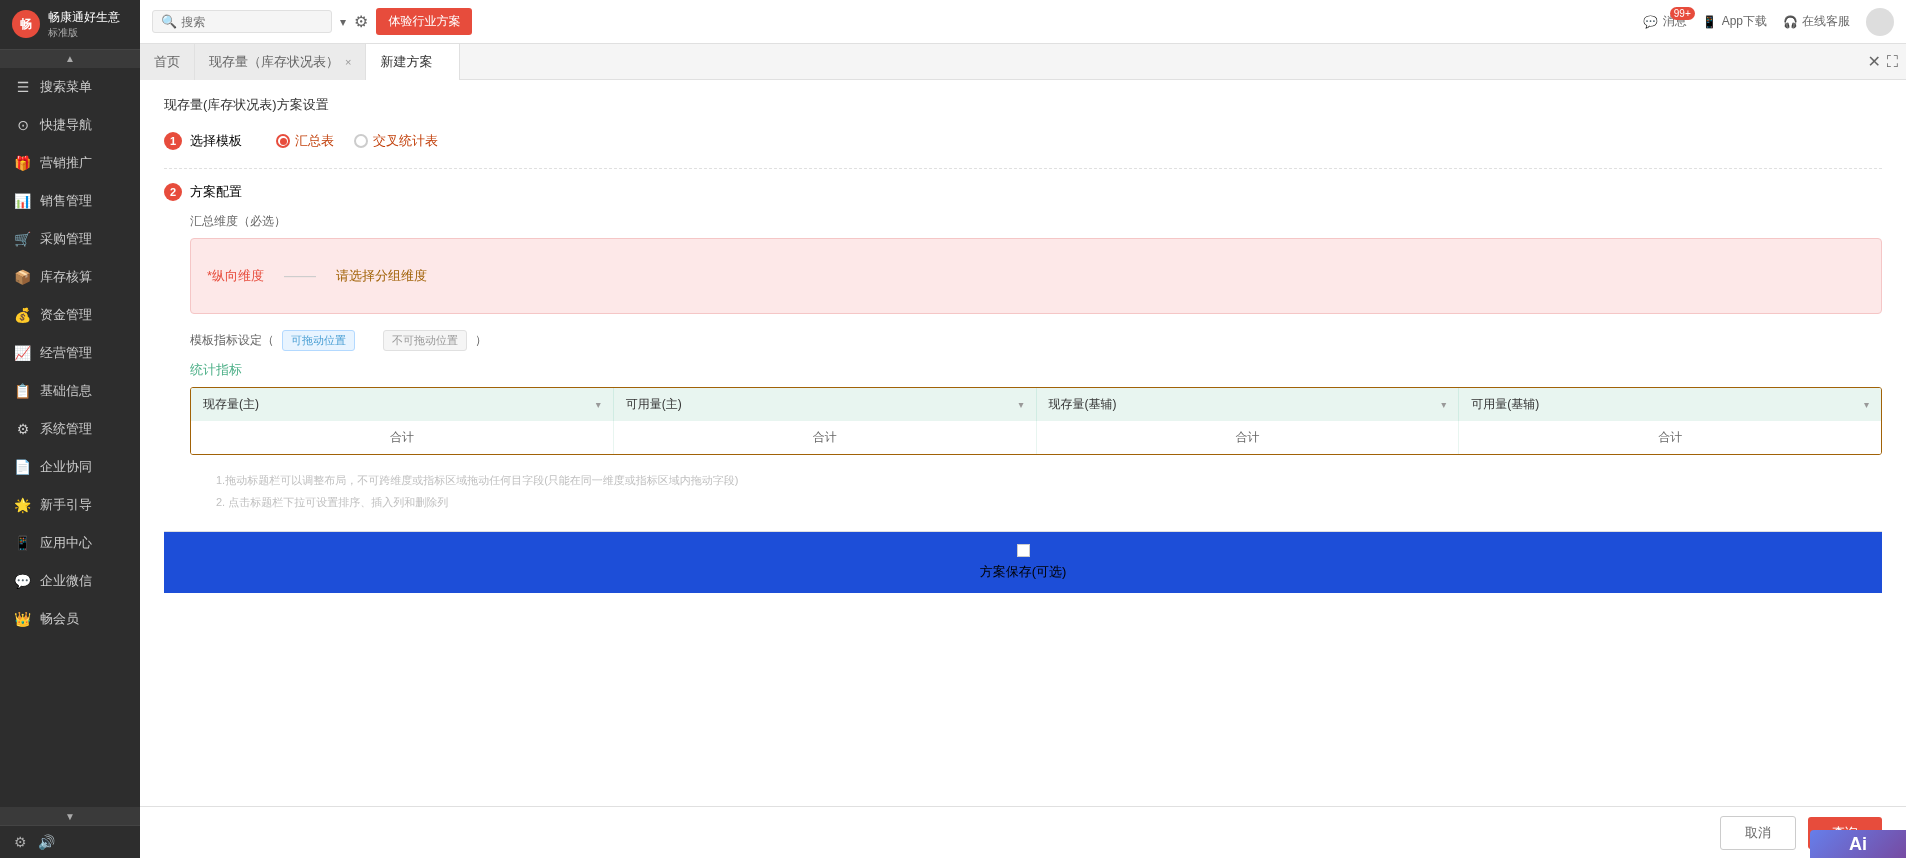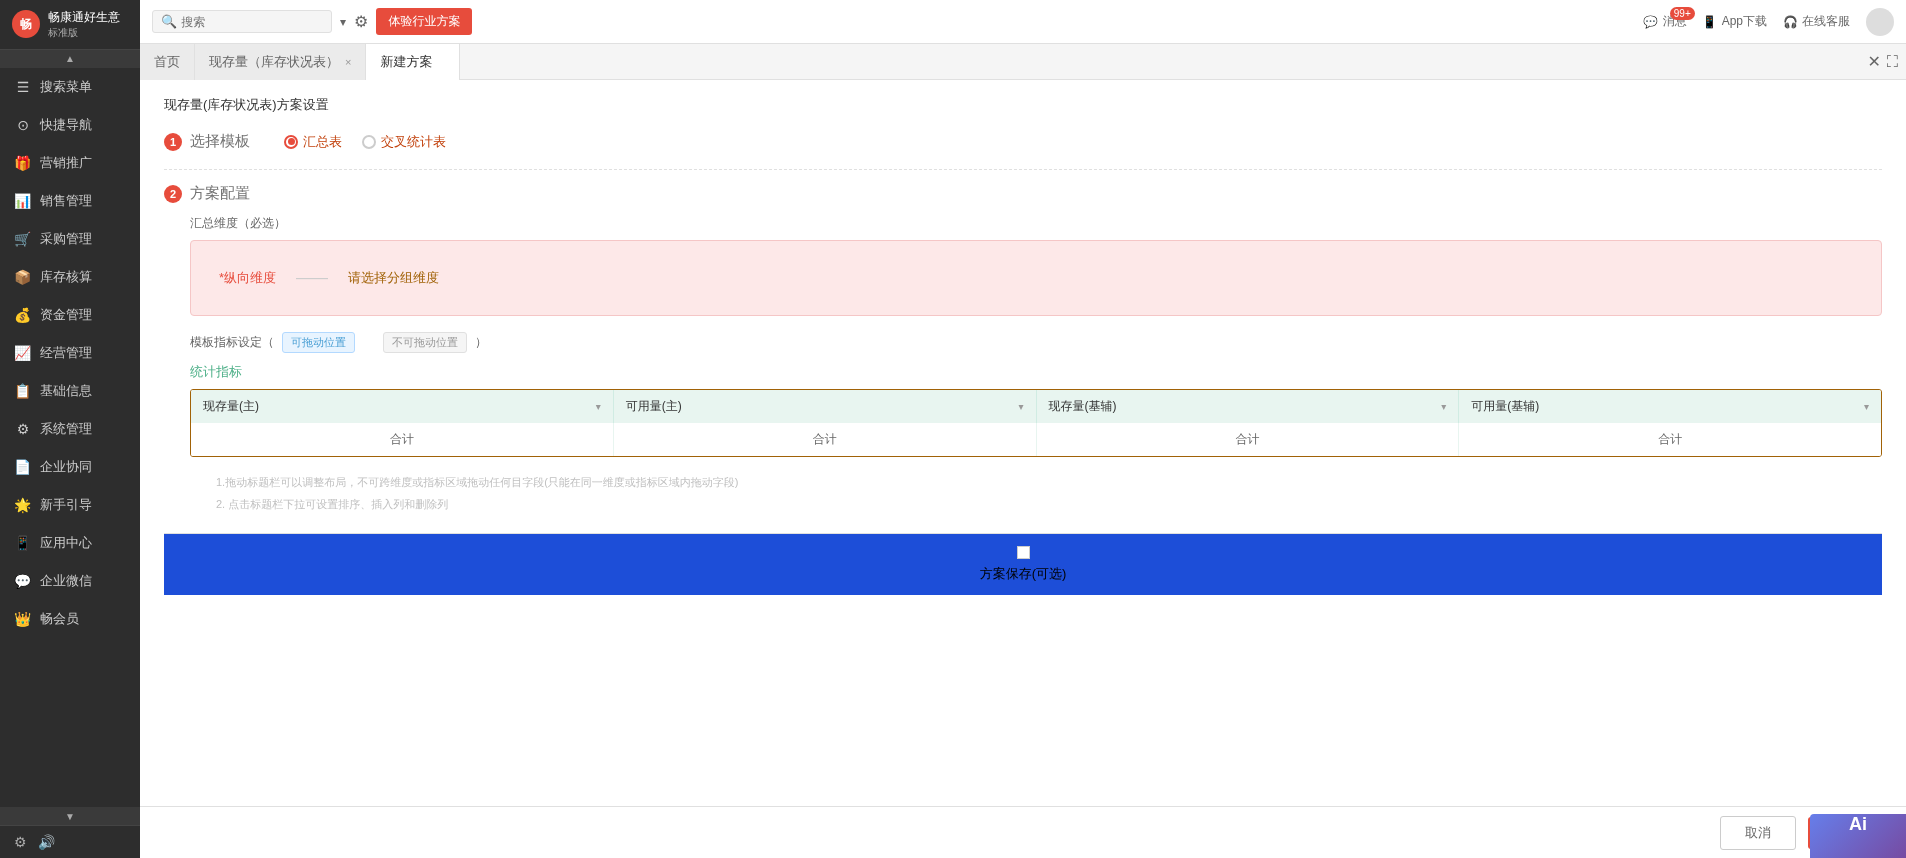--- a/index.html
+++ b/index.html
@@ -101,42 +101,42 @@
 
     
     .section-block { margin-bottom: 18px; }
     .section-header {
       display: flex; align-items: center; gap: 8px; margin-bottom: 12px;
     }
     .section-num {
       width: 18px; height: 18px; background: #e74c3c; color: #fff;
       border-radius: 50%; font-size: 11px; display: flex; align-items: center; justify-content: center; font-weight: bold;
     }
-    .section-title { font-size: 15px; color: #737373; font-weight: 500; }
+    .section-title { font-size: 13px; color: #000000; font-weight: 500; }
 
     
     .template-options { display: flex; align-items: center; gap: 20px; margin-left: 26px; }
     .radio-option { display: flex; align-items: center; gap: 5px; cursor: pointer; font-size: 13px; color: #c2410c; }
     .radio-circle {
       width: 14px; height: 14px; border-radius: 50%; border: 2px solid #ccc;
       display: flex; align-items: center; justify-content: center;
     }
     .radio-circle.checked { border-color: #e74c3c; }
     .radio-circle.checked::after { content: ''; width: 7px; height: 7px; background: #e74c3c; border-radius: 50%; }
 
     
     .divider { border: none; border-top: 1px dashed #e0e0e0; margin: 10px 0 14px 0; }
 
     
     .sub-label { font-size: 12px; color: #666; margin-left: 26px; margin-bottom: 8px; }
 
     
     .dimension-area {
       background: #fde8e8; border: 1px solid #f5c6c6; border-radius: 4px;
-      padding: 28px 28px; margin-left: 26px; margin-bottom: 16px;
+      padding: 28px 16px; margin-left: 26px; margin-bottom: 16px;
       display: flex; align-items: center; gap: 16px;
     }
     .dimension-label { color: #e74c3c; font-size: 13px; }
     .dimension-dash { color: #ccc; font-size: 16px; margin: 0 4px; }
     .dimension-placeholder { color: #a16207; font-size: 13px; }
 
     
     .metric-settings { margin-left: 26px; }
     .metric-settings-label { font-size: 12px; color: #666; margin-bottom: 10px; display: flex; align-items: center; gap: 8px; }
     .draggable-tag {
@@ -189,24 +189,24 @@
       border-radius: 3px; cursor: pointer; font-size: 13px; color: #666;
     }
     .btn-query {
       padding: 7px 24px; background: #e74c3c; border: none;
       border-radius: 3px; cursor: pointer; font-size: 13px; color: #fff;
     }
 
     
     .ai-float {
       position: fixed; bottom: 0; right: 0;
-      width: 96px; height: 44px;
+      width: 96px; height: 28px;
       background: linear-gradient(135deg, #667eea 0%, #764ba2 100%);
       color: #fff; font-size: 18px; font-weight: bold;
-      display: flex; align-items: flex-start; justify-content: center;
+      display: flex; align-items: center; justify-content: center;
       cursor: pointer; border-radius: 4px 0 0 0;
     }
   </style>
 </head>
 <body>
 
 <div class="sidebar">
   <div class="sidebar-brand">
     <div class="sidebar-brand-logo">
       <span>畅</span>

